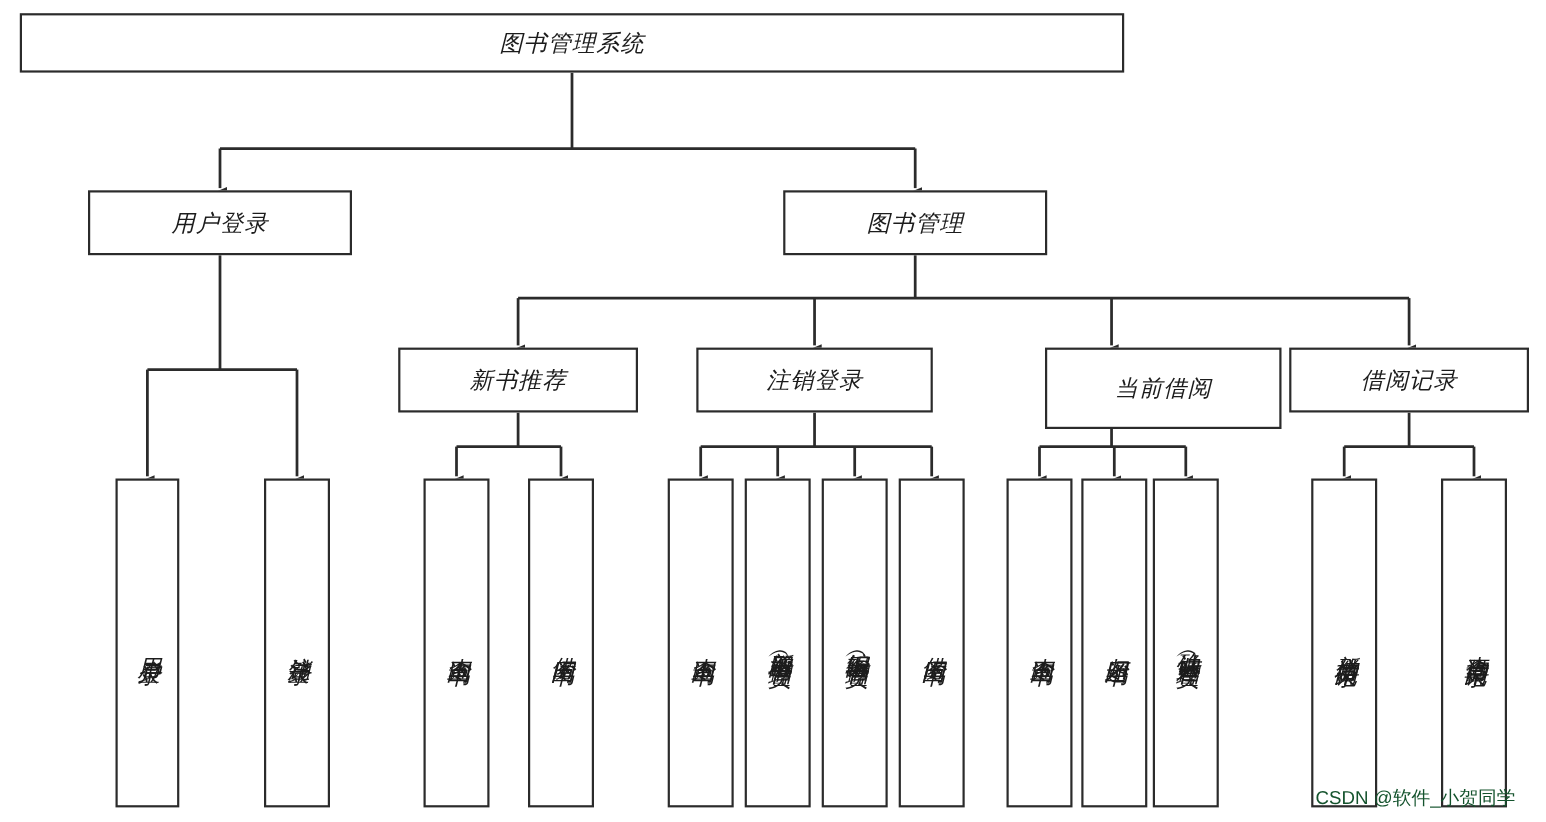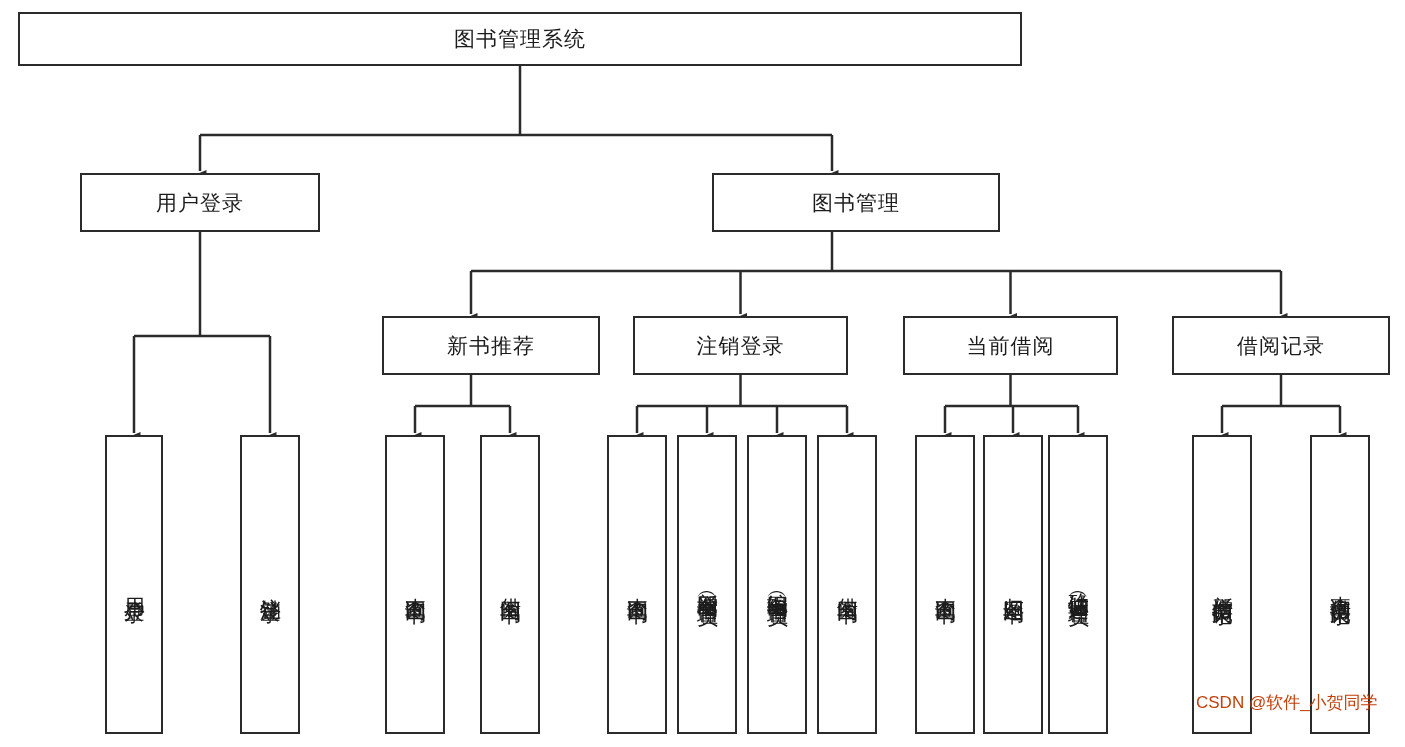--- a/index.html
+++ b/index.html
@@ -1,20 +1,20 @@
 <!DOCTYPE html>
 <html><head>
 <meta charset="utf-8">
 <style>
   html,body{margin:0;padding:0;background:#ffffff;}
   body{font-family:"Liberation Sans","DejaVu Sans",sans-serif;}
   #canvas{position:relative;width:1405px;height:747px;background:#ffffff;overflow:hidden;}
   svg.links{position:absolute;left:0;top:0;width:1405px;height:747px;pointer-events:none;}
   .node{position:absolute;box-sizing:border-box;background:#ffffff;border:2px solid #2b2b2b;
-        display:flex;align-items:center;justify-content:center;color:#1c1c1c;}
+        display:flex;align-items:center;justify-content:center;color:#1c1c1c;font-style:italic;}
   .node.h{font-size:21px;letter-spacing:1px;}
   .node.v{writing-mode:vertical-rl;text-orientation:upright;font-size:21px;line-height:1.18;
           letter-spacing:2px;padding:6px 0;}
   .node.v .lbl{writing-mode:vertical-rl;text-orientation:upright;white-space:nowrap;}
   .watermark{position:absolute;color:#bdbdbd;font-size:17px;white-space:nowrap;}
 </style>
 </head>
 <body>
 
 <div id="canvas">
@@ -60,30 +60,30 @@
         <path d="M1340 406 L1340 433" fill="none" stroke="#2b2b2b" stroke-width="2.5" marker-end="url(#arrow)"></path>
       </g>
   </svg>
   <div id="node-layer">
       <div class="node h" style="left: 18px; top: 12px; width: 1004px; height: 54px;">
         <span class="lbl">图书管理系统</span>
       </div>
       <div class="node h" style="left: 80px; top: 173px; width: 240px; height: 59px;">
         <span class="lbl">用户登录</span>
       </div>
-      <div class="node h" style="left: 712px; top: 173px; width: 288px; height: 59px; text-align: right;">
+      <div class="node h" style="left: 712px; top: 173px; width: 240px; height: 59px; text-align: right;">
         <span class="lbl">图书管理</span>
       </div>
-      <div class="node h" style="left: 362px; top: 316px; width: 218px; height: 59px; margin-left: 20px;">
+      <div class="node h" style="left: 362px; top: 316px; width: 218px; height: 59px;">
         <span class="lbl">新书推荐</span>
       </div>
       <div class="node h" style="left: 633px; top: 316px; width: 215px; height: 59px;">
         <span class="lbl">注销登录</span>
       </div>
-      <div class="node h" style="left: 903px; top: 316px; width: 215px; height: 59px;">
+      <div class="node h" style="left: 950px; top: 316px; width: 215px; height: 74px;">
         <span class="lbl">当前借阅</span>
       </div>
       <div class="node h" style="left: 1172px; top: 316px; width: 218px; height: 59px; text-align: center;">
         <span class="lbl">借阅记录</span>
       </div>
       <div class="node v" style="left: 105px; top: 435px; width: 58px; height: 299px;">
         <span class="lbl">用户登录</span>
       </div>
       <div class="node v" style="left: 240px; top: 435px; width: 60px; height: 299px;">
         <span class="lbl">注销登录</span>
@@ -115,14 +115,14 @@
       <div class="node v" style="left: 1048px; top: 435px; width: 60px; height: 299px;">
         <span class="lbl">确认归还（管理员）</span>
       </div>
       <div class="node v" style="left: 1192px; top: 435px; width: 60px; height: 299px;">
         <span class="lbl">新增借阅记录</span>
       </div>
       <div class="node v" style="left: 1310px; top: 435px; width: 60px; height: 299px;">
         <span class="lbl">查询借阅记录</span>
       </div>
     </div>
-  <div class="watermark" style="left: 1196px; top: 691px; color: #c2410c;">CSDN @软件_小贺同学</div>
+  <div class="watermark" style="left: 1196px; top: 714px; color: #14532d;">CSDN @软件_小贺同学</div>
 </div>
 
 </body></html>

